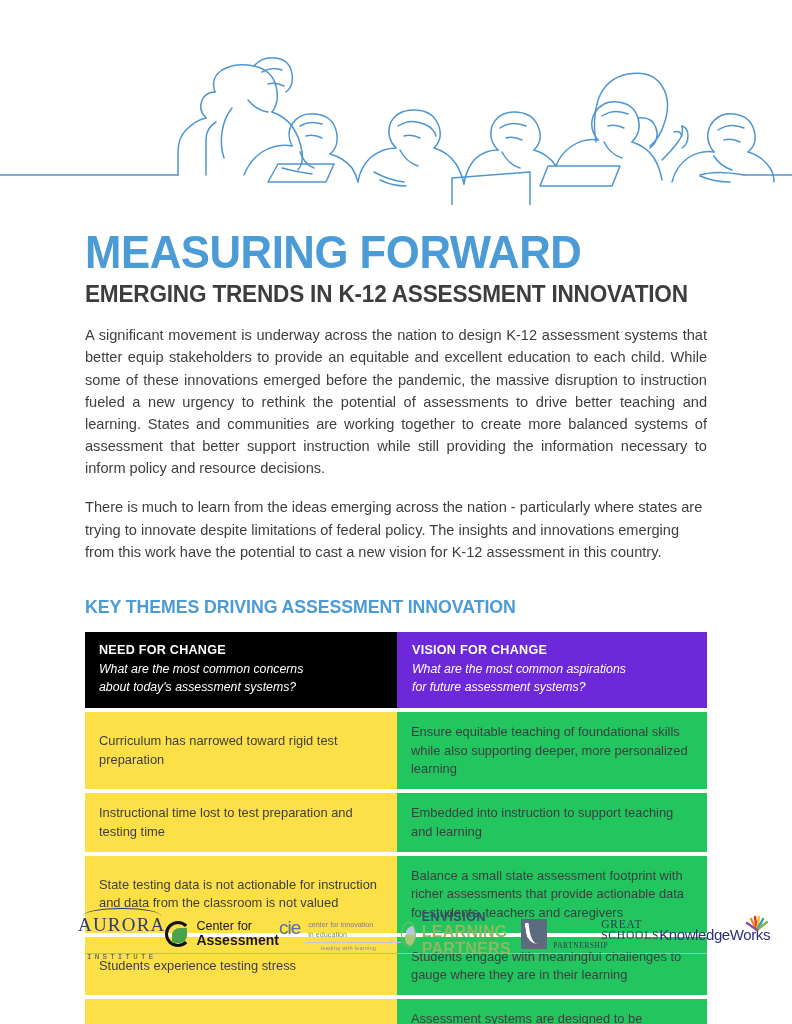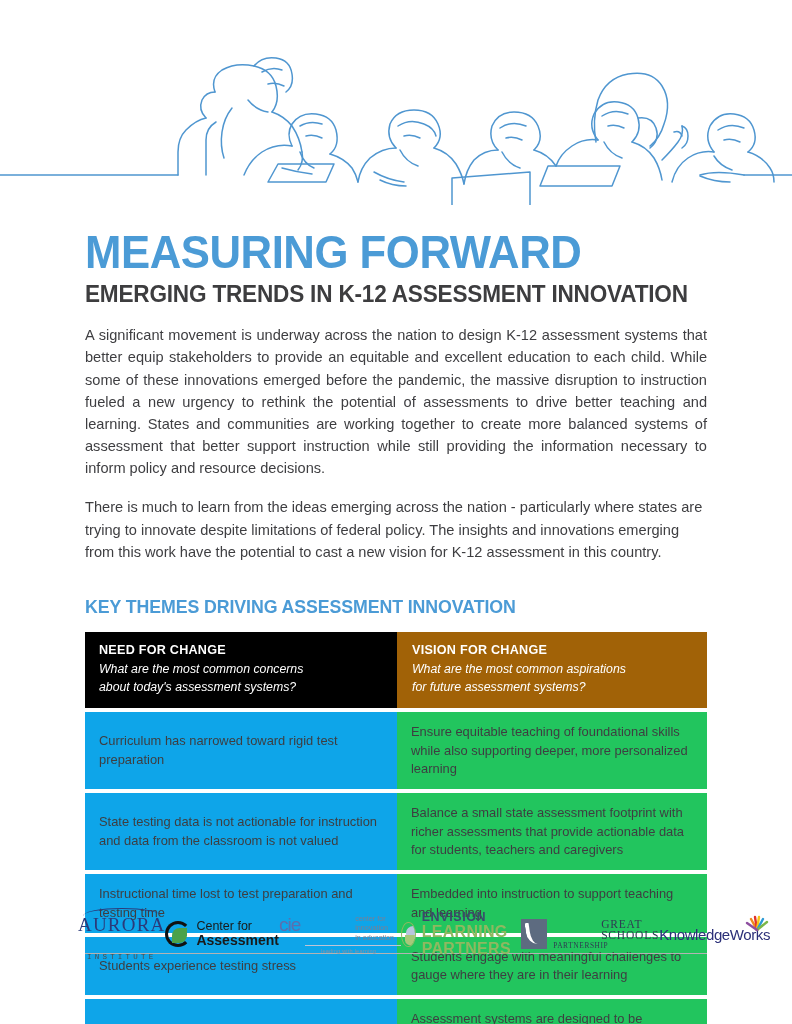--- a/index.html
+++ b/index.html
@@ -70,35 +70,35 @@
     border-collapse:separate;
     border-spacing:0;
   }
   .th-wrap{display:flex;width:622px;}
   .th{
     box-sizing:border-box;
     padding:11px 14px 13px 14px;
     color:#ffffff;
   }
   .th.left{width:312px;background:#000000;}
-  .th.right{width:310px;background:#a16207;padding-left:15px;}
+  .th.right{width:310px;background:#6d28d9;padding-left:15px;}
   .th .ttl{font-size:12.6px;font-weight:bold;letter-spacing:0.25px;line-height:1.25;}
   .th .sub{font-size:12.3px;font-style:italic;line-height:1.33;margin-top:2px;}
 
   .trow{display:flex;width:622px;margin-top:4px;}
   .td{
     box-sizing:border-box;
     font-size:12.9px;
     line-height:1.42;
     color:#3e3e41;
     padding:11px 14px 11px 14px;
     display:flex;
     align-items:center;
   }
-  .td.left{width:312px;background:#0ea5e9;}
+  .td.left{width:312px;background:#fde047;}
   .td.right{width:310px;background:#22c55e;}
 
   
   .rule{position:absolute;left:85px;top:953px;width:622px;height:1px;background:#b3b3b3;}
   .logos{
     position:absolute;left:60px;top:910px;width:680px;height:48px;
     display:flex;align-items:center;justify-content:space-between;
     padding:0 18px;box-sizing:border-box;
   }
   .logo{display:flex;align-items:center;}
@@ -111,21 +111,21 @@
 
   
   .cfa .mark{width:26px;height:26px;border-radius:50%;border:3.2px solid #111;border-right-color:transparent;position:relative;margin-right:5px;box-sizing:border-box;}
   .cfa .leaf{position:absolute;left:4px;top:4px;width:15px;height:15px;border-radius:50% 0 50% 0;background:#4aa24a;}
   .cfa .txt{line-height:1.02;}
   .cfa .t1{font-size:12.5px;color:#1a1a1a;font-weight:normal;}
   .cfa .t2{font-size:14px;color:#1a1a1a;font-weight:bold;}
 
   
   .cie{flex-direction:column;align-items:flex-start;}
-  .cie .top{display:flex;align-items:flex-start;gap:47px;}
+  .cie .top{display:flex;align-items:flex-end;}
   .cie .mono{font-family:"Liberation Sans", sans-serif;font-size:19px;color:#5b6fae;letter-spacing:-1px;margin-right:8px;}
   .cie .ln{font-size:7.2px;color:#7a7f95;line-height:1.3;}
   .cie .hr{width:96px;height:1px;background:#bfc4d6;margin:3px 0 2px 26px;}
   .cie .tag{font-size:5.6px;color:#8a8fa3;margin-left:42px;letter-spacing:0.2px;}
 
   
   .env .mark{width:25px;height:25px;border-radius:50%;border:1.6px solid #8fb860;margin-right:6px;position:relative;box-sizing:border-box;overflow:hidden;}
   .env .mark:before{content:"";position:absolute;left:4px;top:3px;width:15px;height:13px;border-radius:50% 50% 40% 40%;background:#b9c6de;}
   .env .mark:after{content:"";position:absolute;left:3px;top:12px;width:18px;height:11px;border-radius:0 0 60% 60%;background:#a8c77a;}
   .env .txt{line-height:1.05;}
@@ -248,26 +248,26 @@
           <div class="sub">What are the most common aspirations</div>
           <div class="sub">for future assessment systems?</div>
         </div>
       </div>
 
       <div class="trow">
         <div class="td left">Curriculum has narrowed toward rigid test preparation</div>
         <div class="td right">Ensure equitable teaching of foundational skills while also supporting deeper, more personalized learning</div>
       </div>
       <div class="trow">
+        <div class="td left">Instructional time lost to test preparation and testing time</div>
+        <div class="td right">Embedded into instruction to support teaching and learning</div>
+      </div>
+      <div class="trow">
         <div class="td left">State testing data is not actionable for instruction and data from the classroom is not valued</div>
         <div class="td right">Balance a small state assessment footprint with richer assessments that provide actionable data for students, teachers and caregivers</div>
-      </div>
-      <div class="trow">
-        <div class="td left">Instructional time lost to test preparation and testing time</div>
-        <div class="td right">Embedded into instruction to support teaching and learning</div>
       </div>
       <div class="trow">
         <div class="td left">Students experience testing stress</div>
         <div class="td right">Students engage with meaningful challenges to gauge where they are in their learning</div>
       </div>
       <div class="trow">
         <div class="td left">Standardized test results are used without additional and broader indicators to evaluate schools, which can often stigmatize communities</div>
         <div class="td right">Assessment systems are designed to be culturally responsive/sustaining to ensure that every student can see themselves in the assessment experience</div>
       </div>
 

